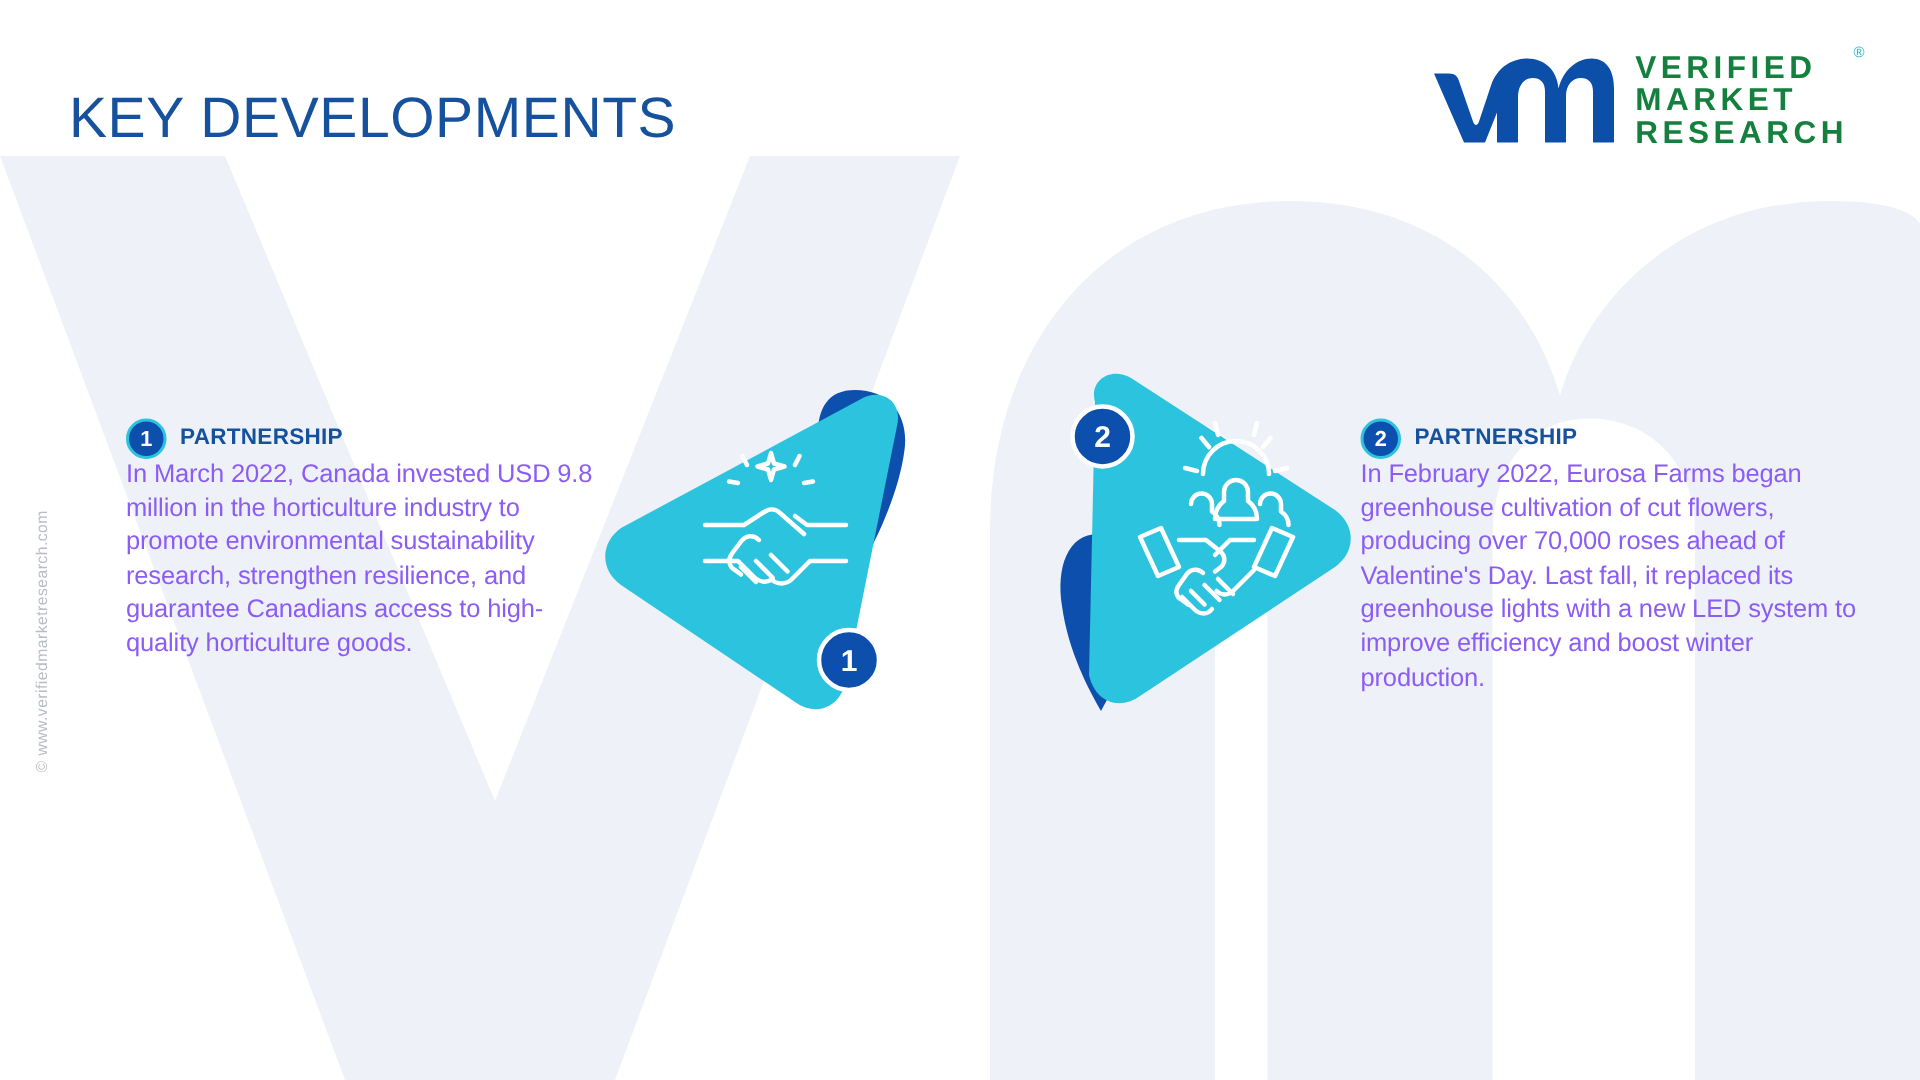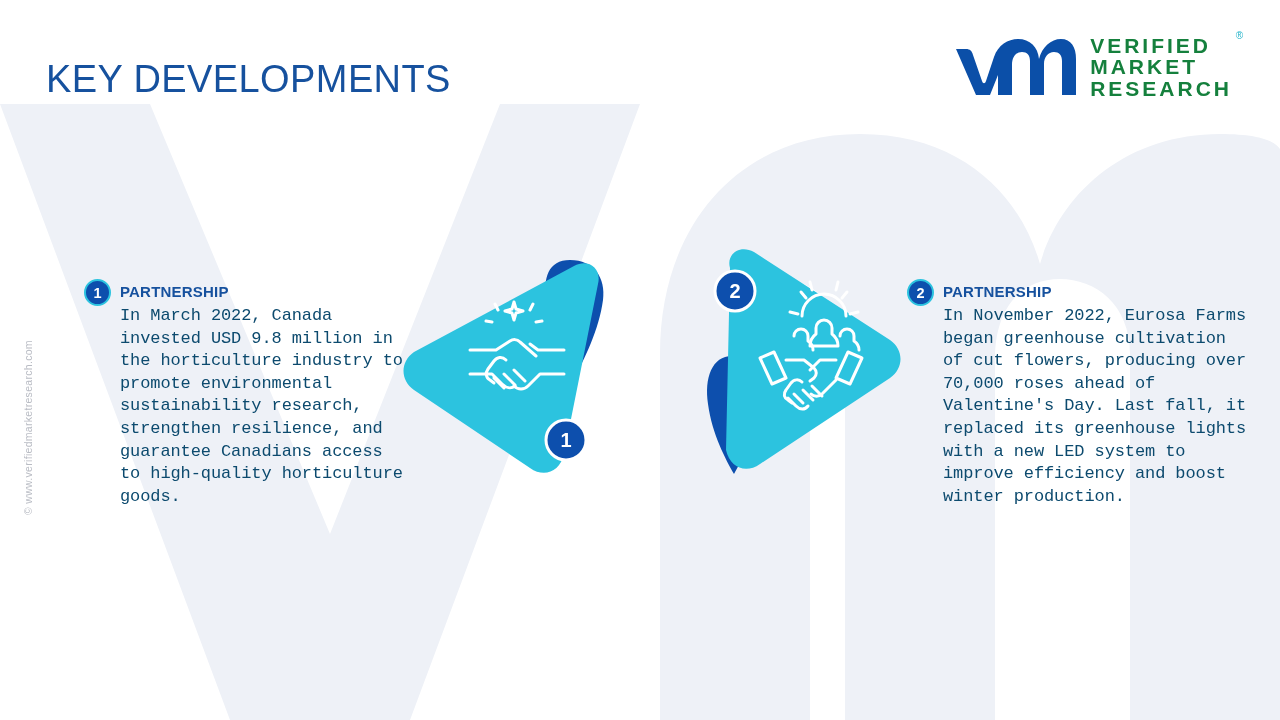--- a/index.html
+++ b/index.html
@@ -132,27 +132,25 @@
   .block-title {
     font-size: 15px;
     font-weight: bold;
     color: #16519E;
     letter-spacing: 0.2px;
     line-height: 1.45;
     padding-top: 3px;
   }
 
   .block-body {
-    margin-left: 36px;
     margin-top: -1px;
     font-size: 17px;
     line-height: 1.33;
-    color: #0c4a6e;
+    color: #8b5cf6;
     letter-spacing: -0.1px;
-    font-family: Liberation Mono, monospace;
   }
 
   
   .shape {
     position: absolute;
     z-index: 4;
   }
   .shape-one { left: 398px; top: 248px; }
   .shape-two { left: 690px; top: 248px; }
 </style>
@@ -282,16 +280,16 @@
       <div class="block-title">PARTNERSHIP</div>
     </div>
     <div class="block-body">In March 2022, Canada invested USD 9.8 million in the horticulture industry to promote environmental sustainability research, strengthen resilience, and guarantee Canadians access to high-quality horticulture goods.</div>
   </div>
 
   <div class="block block-right">
     <div class="block-head">
       <div class="num-badge">2</div>
       <div class="block-title">PARTNERSHIP</div>
     </div>
-    <div class="block-body">In November 2022, Eurosa Farms began greenhouse cultivation of cut flowers, producing over 70,000 roses ahead of Valentine's Day. Last fall, it replaced its greenhouse lights with a new LED system to improve efficiency and boost winter production.</div>
+    <div class="block-body">In February 2022, Eurosa Farms began greenhouse cultivation of cut flowers, producing over 70,000 roses ahead of Valentine's Day. Last fall, it replaced its greenhouse lights with a new LED system to improve efficiency and boost winter production.</div>
   </div>
 
 </div>
 
 </body></html>

